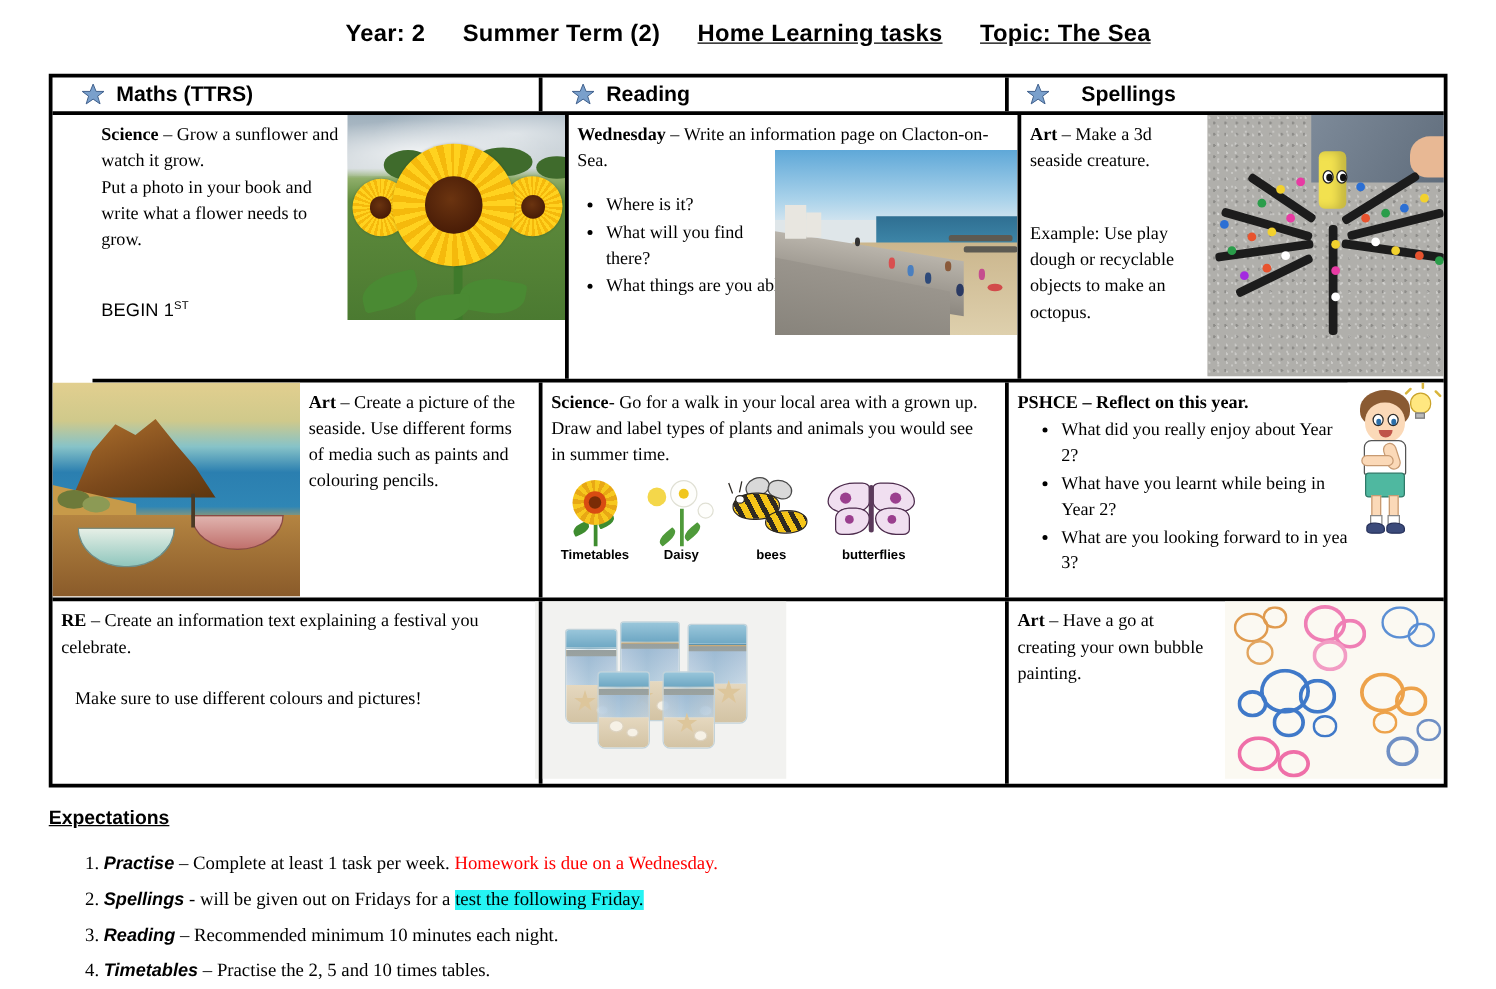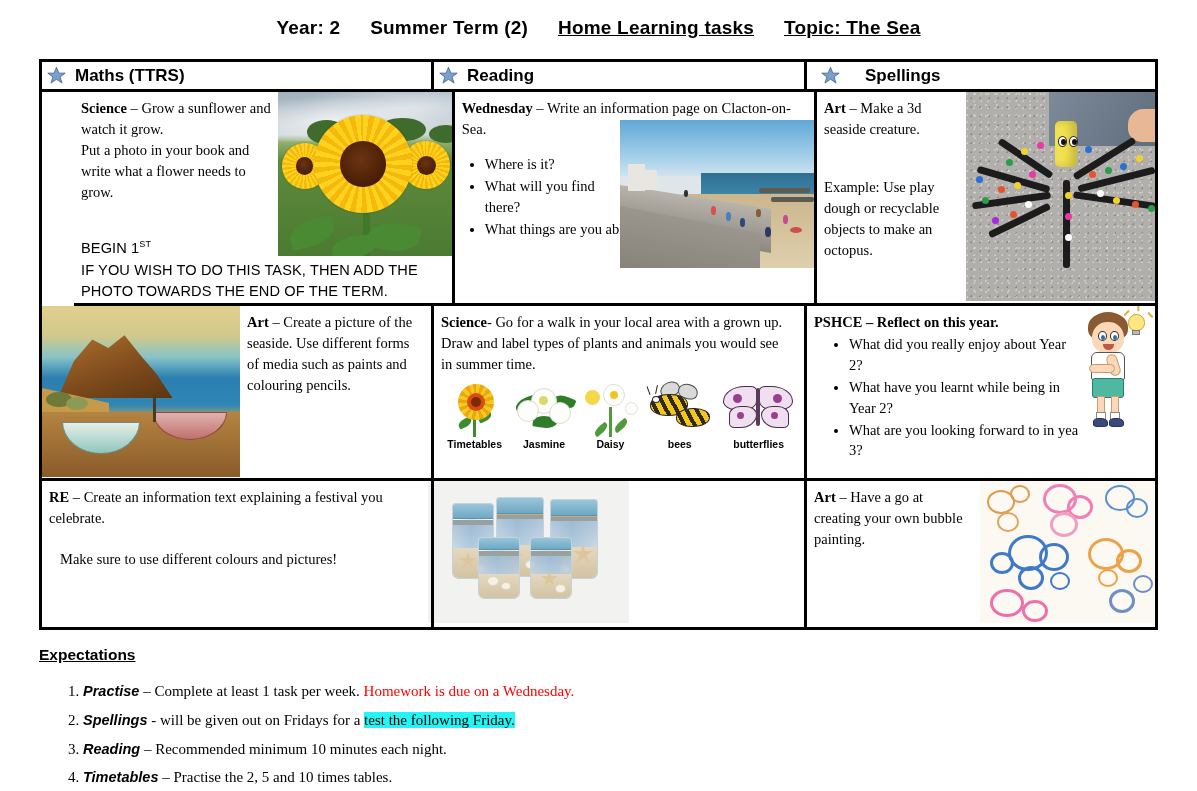--- a/index.html
+++ b/index.html
@@ -28,21 +28,21 @@
   .grid{
     position:absolute;
     left:39px; top:59px;
     width:1119px;
     border:3px solid #000;
     background:#fff;
   }
   .hdr-row{ display:flex; border-bottom:3px solid #000; height:30px; }
   .hdr-cell{
     display:flex; align-items:center; gap:9px;
-    padding-left:5px;
+    padding-left:23px;
     font-family:"Liberation Sans", sans-serif;
     font-weight:bold; font-size:17px;
     overflow:hidden;
   }
   .hdr-cell + .hdr-cell{ border-left:3px solid #000; }
   .c1{ width:389px; } .c2{ width:373px; } .c3{ width:351px; }
 
   .star{ width:19px; height:19px; flex:0 0 auto; display:block; }
 
   .row{ display:flex; border-bottom:3px solid #000; }
@@ -255,23 +255,20 @@
 
   <div class="row r1">
 
     <div class="cell c1">
       <div class="pad tx" style="width:212px;">
         <b>Science</b><span> – </span><span style="white-space:pre-line;">Grow a sunflower and watch it grow.
 Put a photo in your book and write what a flower needs to grow.</span>
       </div>
       <div class="caps" style="position:absolute;left:7px;top:146px;width:212px;">
         <span>BEGIN 1</span><sup>ST</sup>
-      </div>
-      <div class="caps" style="position:absolute;left:7px;top:168px;width:378px;">
-        <span> IF YOU WISH TO DO THIS TASK, THEN ADD THE PHOTO TOWARDS THE END OF THE TERM.</span>
       </div>
 
       <div class="ph sunflower-photo" style="left:204px;top:0px;width:180px;height:164px;">
         <div class="sf-sky-cloud"></div>
         <div class="sf-tree" style="left:16%;top:17%;width:22%;height:15%;"></div>
         <div class="sf-tree" style="left:56%;top:16%;width:26%;height:14%;"></div>
         <div class="sf-tree" style="left:84%;top:20%;width:18%;height:11%;"></div>
 
         <div class="flower" style="left:2%;top:31%;width:46px;height:46px;">
           <div class="petals"></div>
@@ -407,32 +404,20 @@
             <div class="cl-leaf" style="left:18px;bottom:10px;transform:rotate(-25deg);"></div>
             <div class="cl-leaf" style="left:38px;bottom:16px;transform:rotate(155deg);"></div>
             <div class="petal-ring" style="left:18px;top:2px;width:36px;height:36px;
                  background:repeating-conic-gradient(#f7c81e 0 14deg,#e8a814 14deg 28deg);"></div>
             <div class="petal-ring" style="left:27px;top:11px;width:18px;height:18px;background:#d84b12;"></div>
             <div class="petal-ring" style="left:31px;top:15px;width:10px;height:10px;background:#7a2c06;"></div>
           </div>
           <span class="lbl">Timetables</span>
         </div>
 
-        <div class="it" style="width:72px;">
-          <div class="art">
-            <div class="cl-leaf" style="left:6px;top:16px;width:22px;height:12px;background:#2f7d2a;transform:rotate(-22deg);"></div>
-            <div class="cl-leaf" style="left:44px;top:14px;width:22px;height:12px;background:#2f7d2a;transform:rotate(22deg);"></div>
-            <div class="cl-leaf" style="left:24px;top:34px;width:24px;height:12px;background:#2f7d2a;transform:rotate(8deg);"></div>
-            <div class="petal-ring" style="left:22px;top:6px;width:26px;height:26px;background:#fdfdfa;border:1px solid #dcdcd2;"></div>
-            <div class="petal-ring" style="left:8px;top:18px;width:22px;height:22px;background:#fdfdfa;border:1px solid #dcdcd2;"></div>
-            <div class="petal-ring" style="left:40px;top:20px;width:22px;height:22px;background:#fdfdfa;border:1px solid #dcdcd2;"></div>
-            <div class="petal-ring" style="left:30px;top:14px;width:9px;height:9px;background:#d9d96a;"></div>
-          </div>
-          <span class="lbl">Jasmine</span>
-        </div>
 
         <div class="it" style="width:66px;">
           <div class="art">
             <div class="cl-stem" style="height:30px;background:#4f9a3a;"></div>
             <div class="cl-leaf" style="left:14px;bottom:4px;width:16px;height:7px;background:#4f9a3a;transform:rotate(-40deg);"></div>
             <div class="cl-leaf" style="left:34px;bottom:8px;width:16px;height:7px;background:#4f9a3a;transform:rotate(140deg);"></div>
             <div class="petal-ring" style="left:24px;top:2px;width:22px;height:22px;background:#fefefc;border:1px solid #e0e0d4;"></div>
             <div class="petal-ring" style="left:31px;top:9px;width:8px;height:8px;background:#f0c61e;"></div>
             <div class="petal-ring" style="left:6px;top:8px;width:15px;height:15px;background:#f4d74a;"></div>
             <div class="petal-ring" style="left:46px;top:20px;width:13px;height:13px;background:#fefefc;border:1px solid #e0e0d4;"></div>

